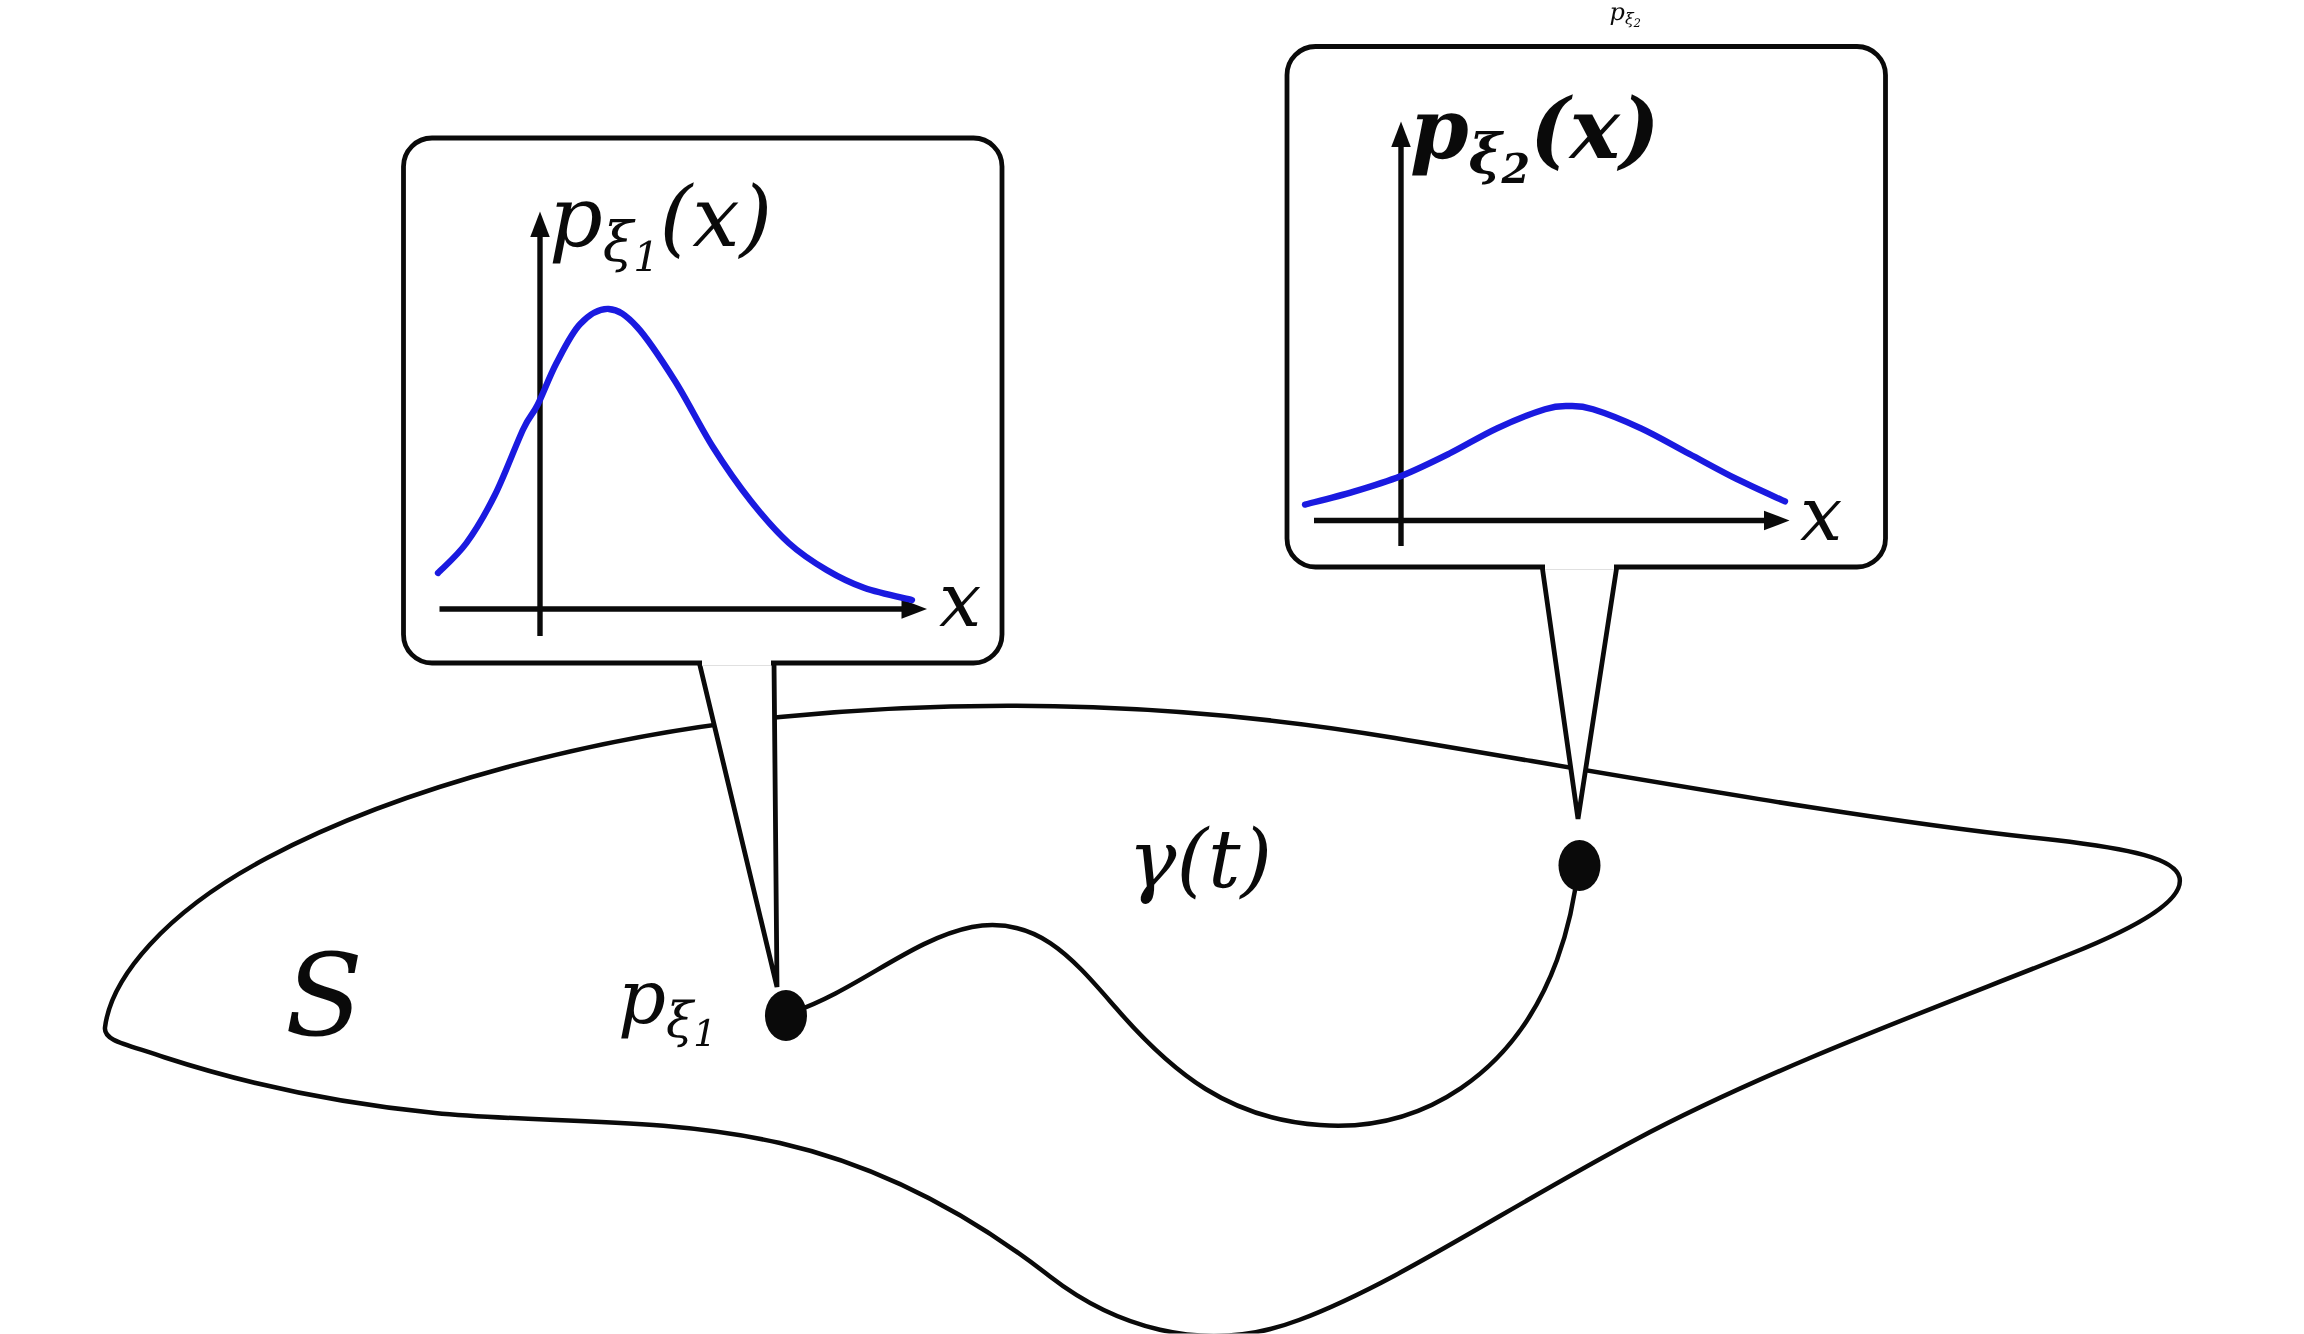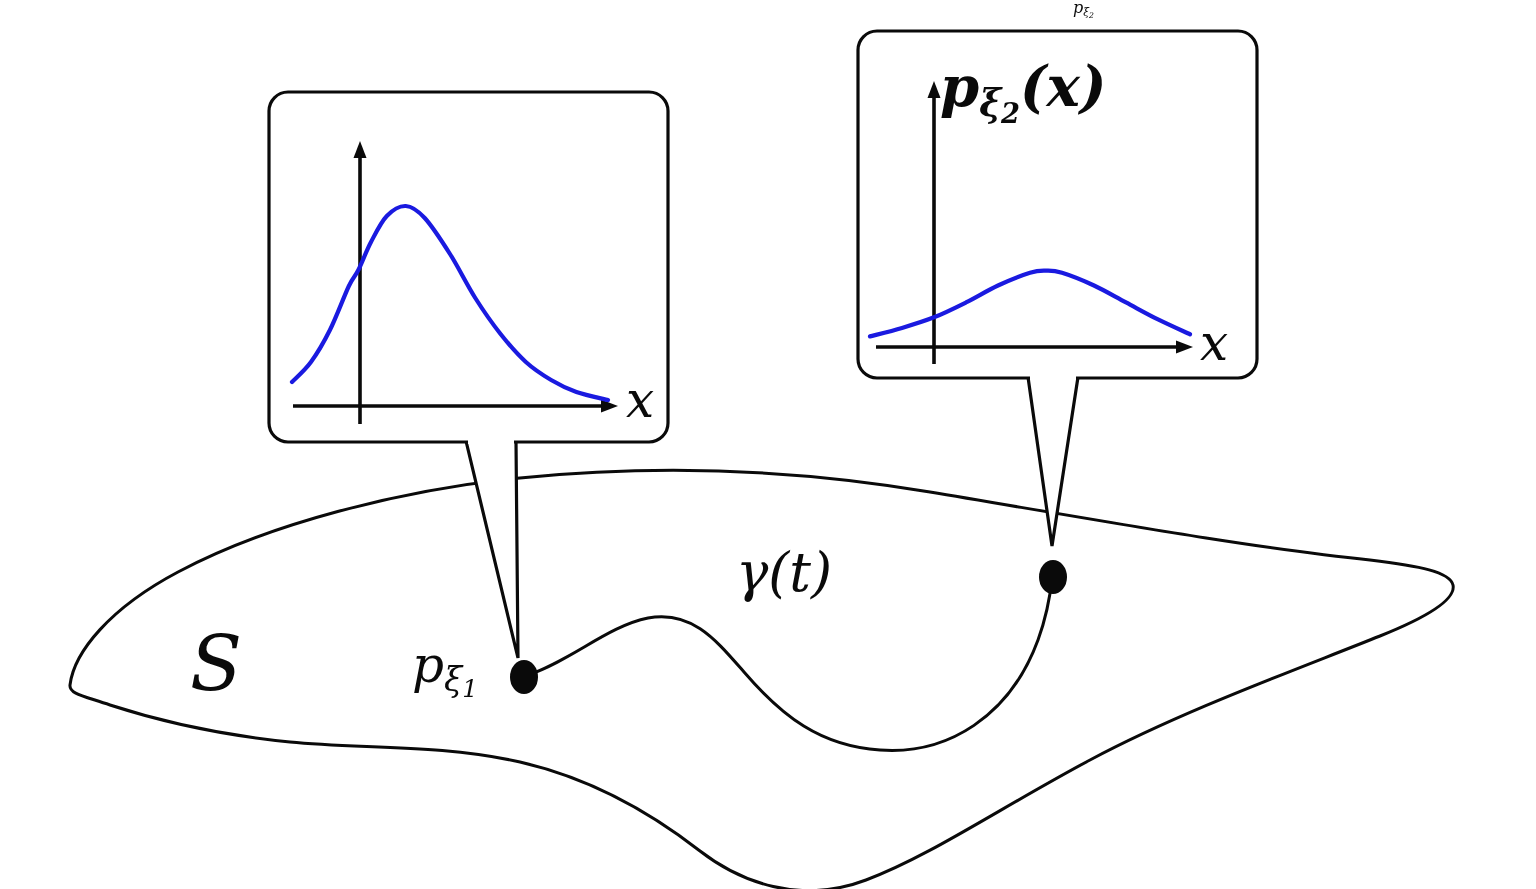--- a/index.html
+++ b/index.html
@@ -102,21 +102,21 @@
   .math-label .xi {
     font-style: italic;
   }
 
   #label-density-1 { left: 366px; top: 118px;  font-size: 56px; }
   #label-axis-x-1  { left: 626px; top: 375px;  font-size: 50px; }
   #label-density-2 { left: 940px; top: 58px;   font-size: 56px; font-weight: bold; }
   #label-axis-x-2  { left: 1200px; top: 318px; font-size: 50px; }
 
   #label-manifold  { left: 190px; top: 626px;  font-size: 76px; font-family: "DejaVu Serif", serif; font-style: italic; }
-  #label-geodesic  { left: 736px; top: 546px;  font-size: 54px; }
+  #label-geodesic  { left: 752px; top: 546px;  font-size: 54px; }
   #label-point-1   { left: 412px; top: 640px;  font-size: 50px; text-align: right; }
   #label-point-2   { left: 1073px; top": 0; top: 548px; font-size: 50px; }
 </style>
 </head>
 <body>
 
 <div id="figure-root">
 
   <svg id="figure-svg" viewBox="0 0 1536 889">
 
@@ -178,20 +178,23 @@
       <path class="density-curve" stroke="#1a1ae0" d="M 870.00,336.40 C 875.33,334.99 891.33,331.10 902.00,327.92 C 912.67,324.74 923.33,321.56 934.00,317.32 C 944.67,313.08 955.33,307.78 966.00,302.48 C 976.67,297.18 987.33,290.47 998.00,285.52 C 1008.67,280.57 1022.00,275.27 1030.00,272.80 C 1038.00,270.33 1040.67,270.68 1046.00,270.68 C 1051.33,270.68 1054.00,270.33 1062.00,272.80 C 1070.00,275.27 1083.33,280.57 1094.00,285.52 C 1104.67,290.47 1115.33,296.83 1126.00,302.48 C 1136.67,308.13 1147.33,314.14 1158.00,319.44 C 1168.67,324.74 1184.67,331.81 1190.00,334.28"></path>
     </g>
 
     <g>
       <ellipse class="point-dot" cx="524" cy="677" rx="14" ry="17"></ellipse>
       <ellipse class="point-dot" cx="1053" cy="577" rx="14" ry="17"></ellipse>
     </g>
 
   </svg>
 
+  <div class="math-label" id="label-density-1">
+    <span>p</span><span class="sub"><span class="xi">ξ</span><span class="subnum">1</span></span><span class="paren">(x)</span>
+  </div>
 
   <div class="math-label" id="label-axis-x-1">x</div>
 
   <div class="math-label" id="label-density-2">
     <span>p</span><span class="sub"><span class="xi">ξ</span><span class="subnum">2</span></span><span class="paren">(x)</span>
   </div>
 
   <div class="math-label" id="label-axis-x-2">x</div>
 
   <div class="math-label" id="label-manifold">S</div>

